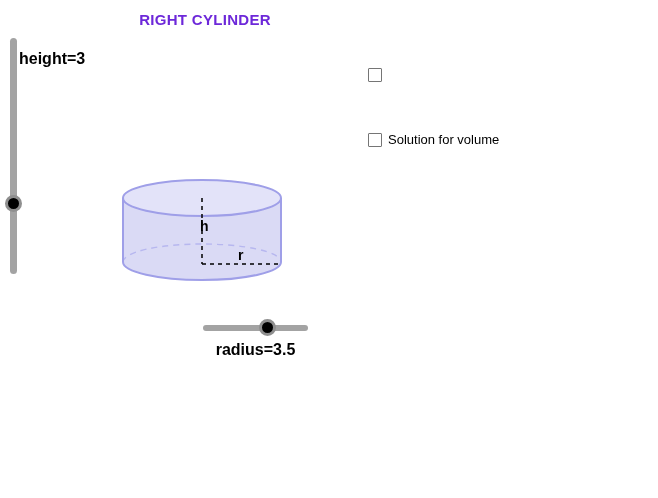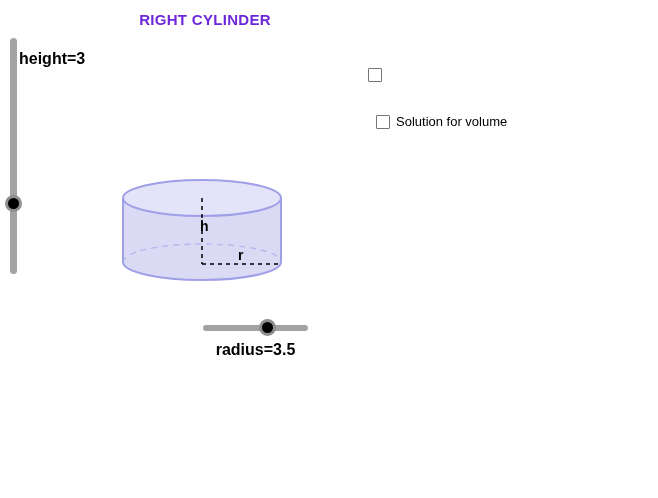--- a/index.html
+++ b/index.html
@@ -51,21 +51,21 @@
   .slider-label.height { left: 19px; top: 50px; }
   .slider-label.radius { left: 203px; top: 341px; width: 105px; text-align: center; }
 
   
   .check-row {
     position: absolute; left: 368px;
     display: flex; align-items: center; gap: 6px;
     cursor: pointer;
   }
   .check-row.formula { top: 68px; }
-  .check-row.solution { top: 114px; margin-left: 8px; }
+  .check-row.solution { top: 132px; }
   .checkbox {
     width: 14px; height: 14px;
     box-sizing: border-box;
     background: #fff;
     border: 1.5px solid #757575;
     border-radius: 1px;
     flex: 0 0 auto;
   }
   .check-label {
     font-size: 13px; color: #000;

